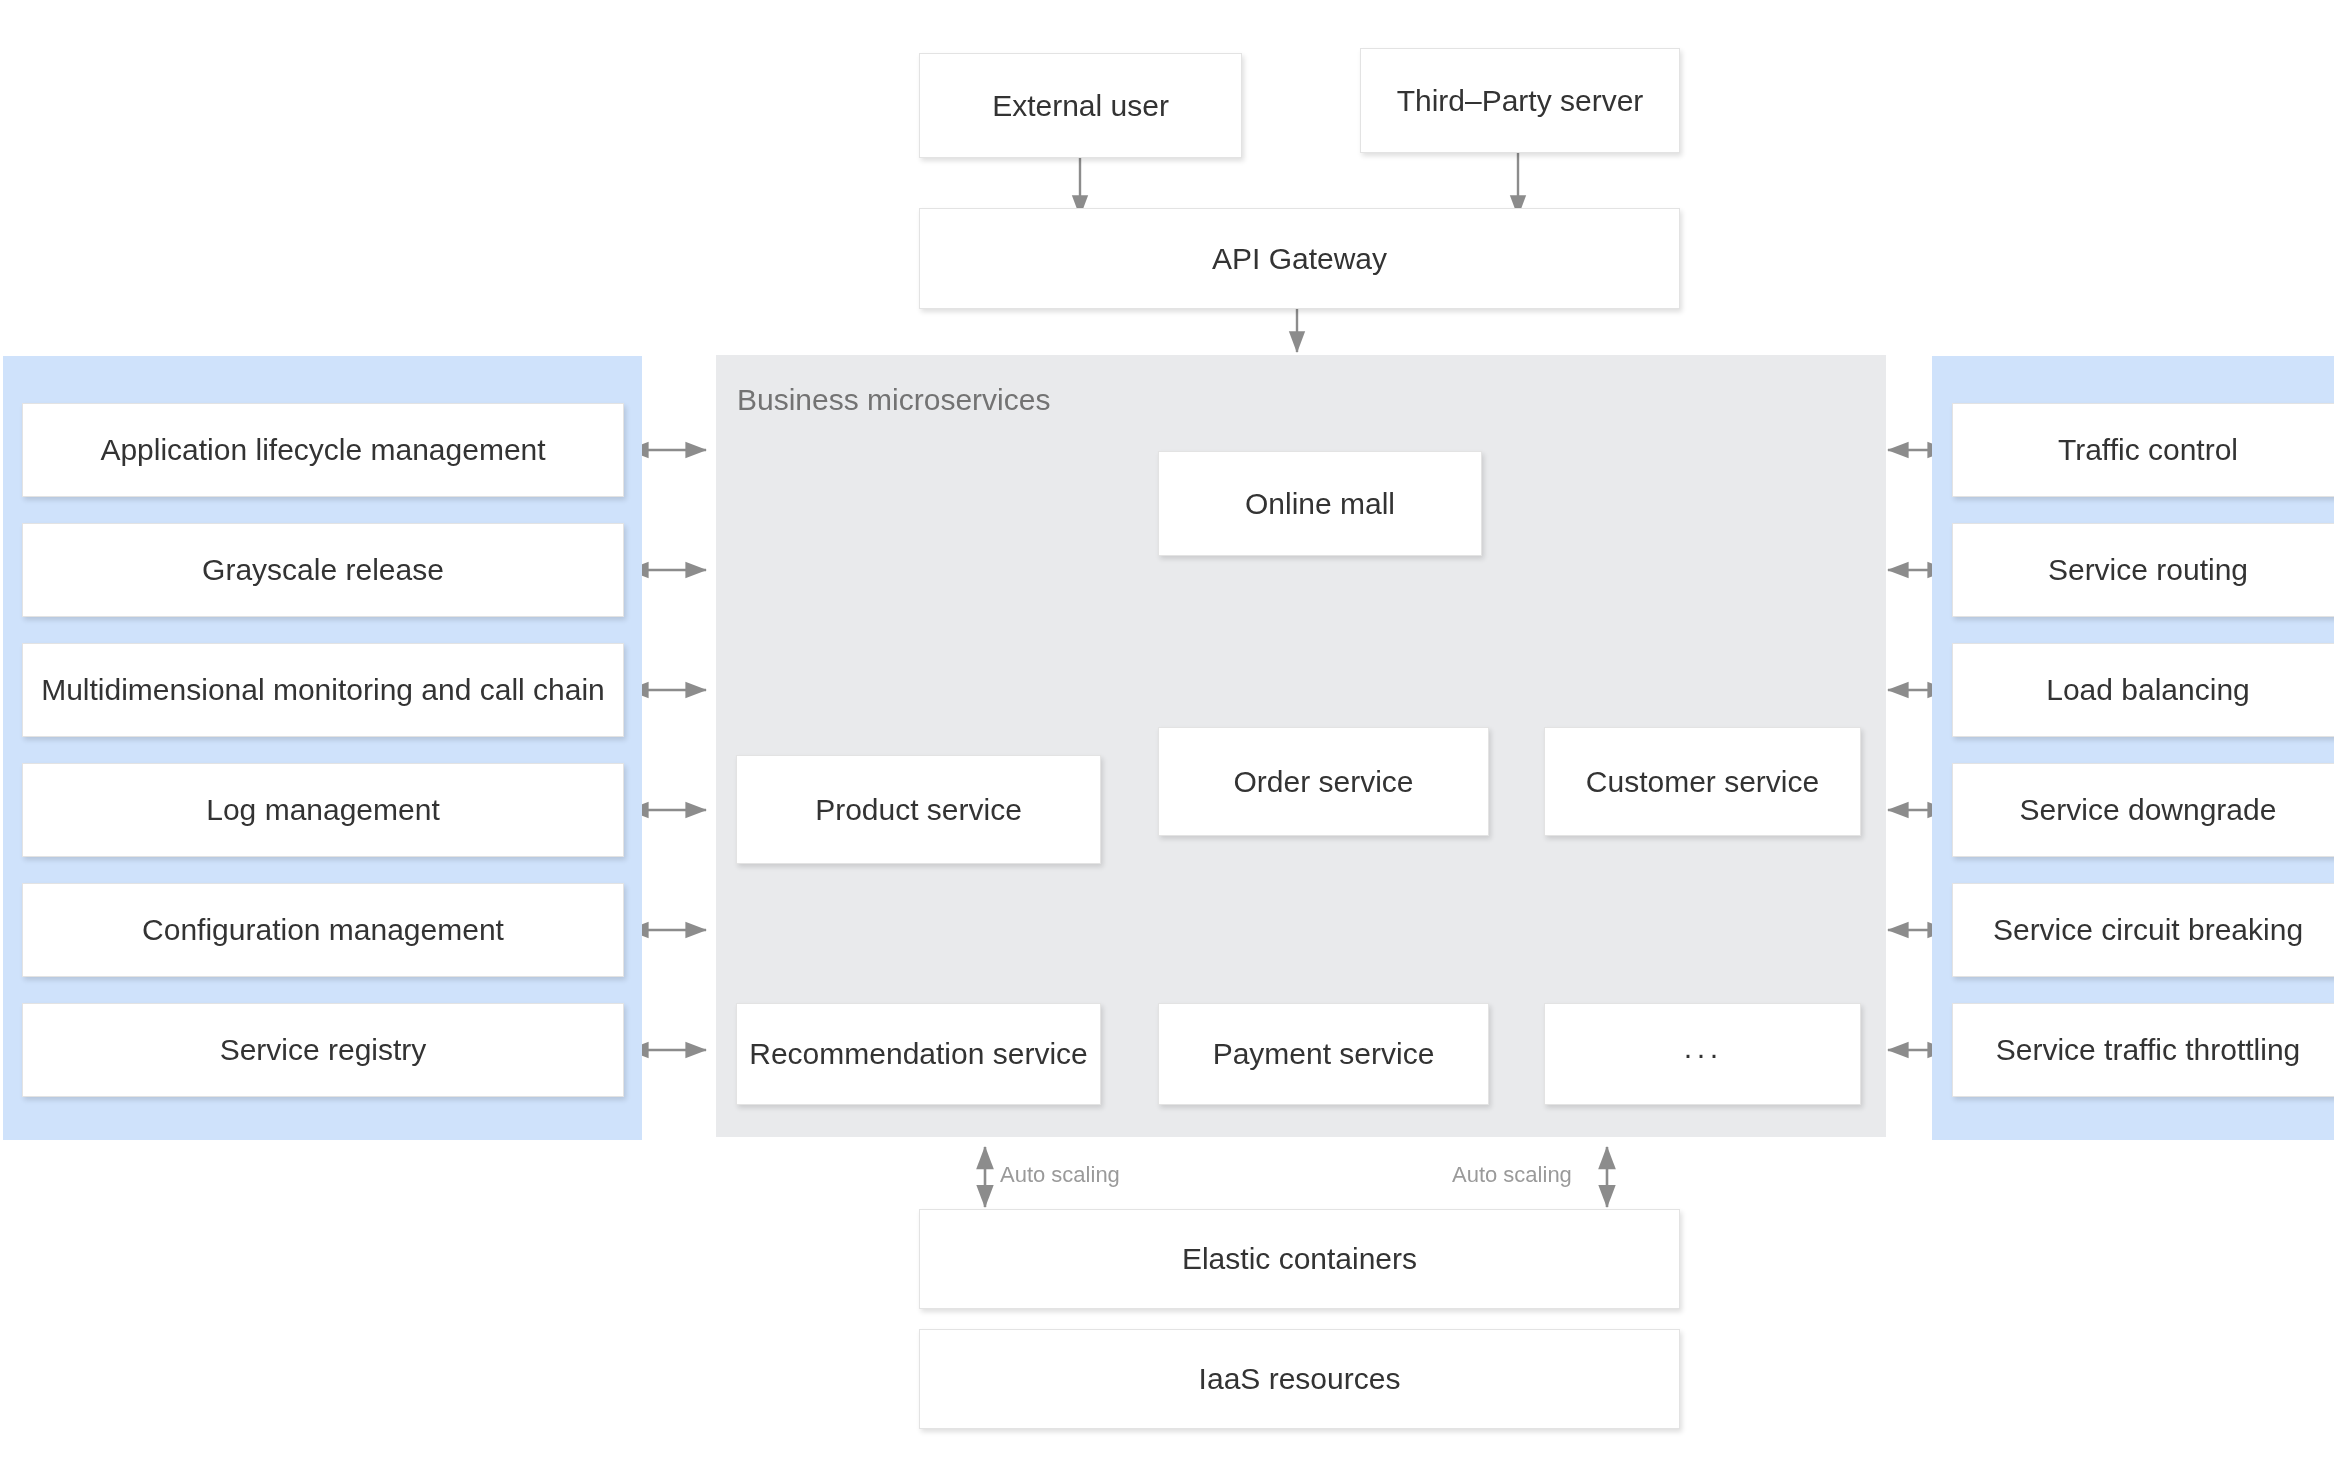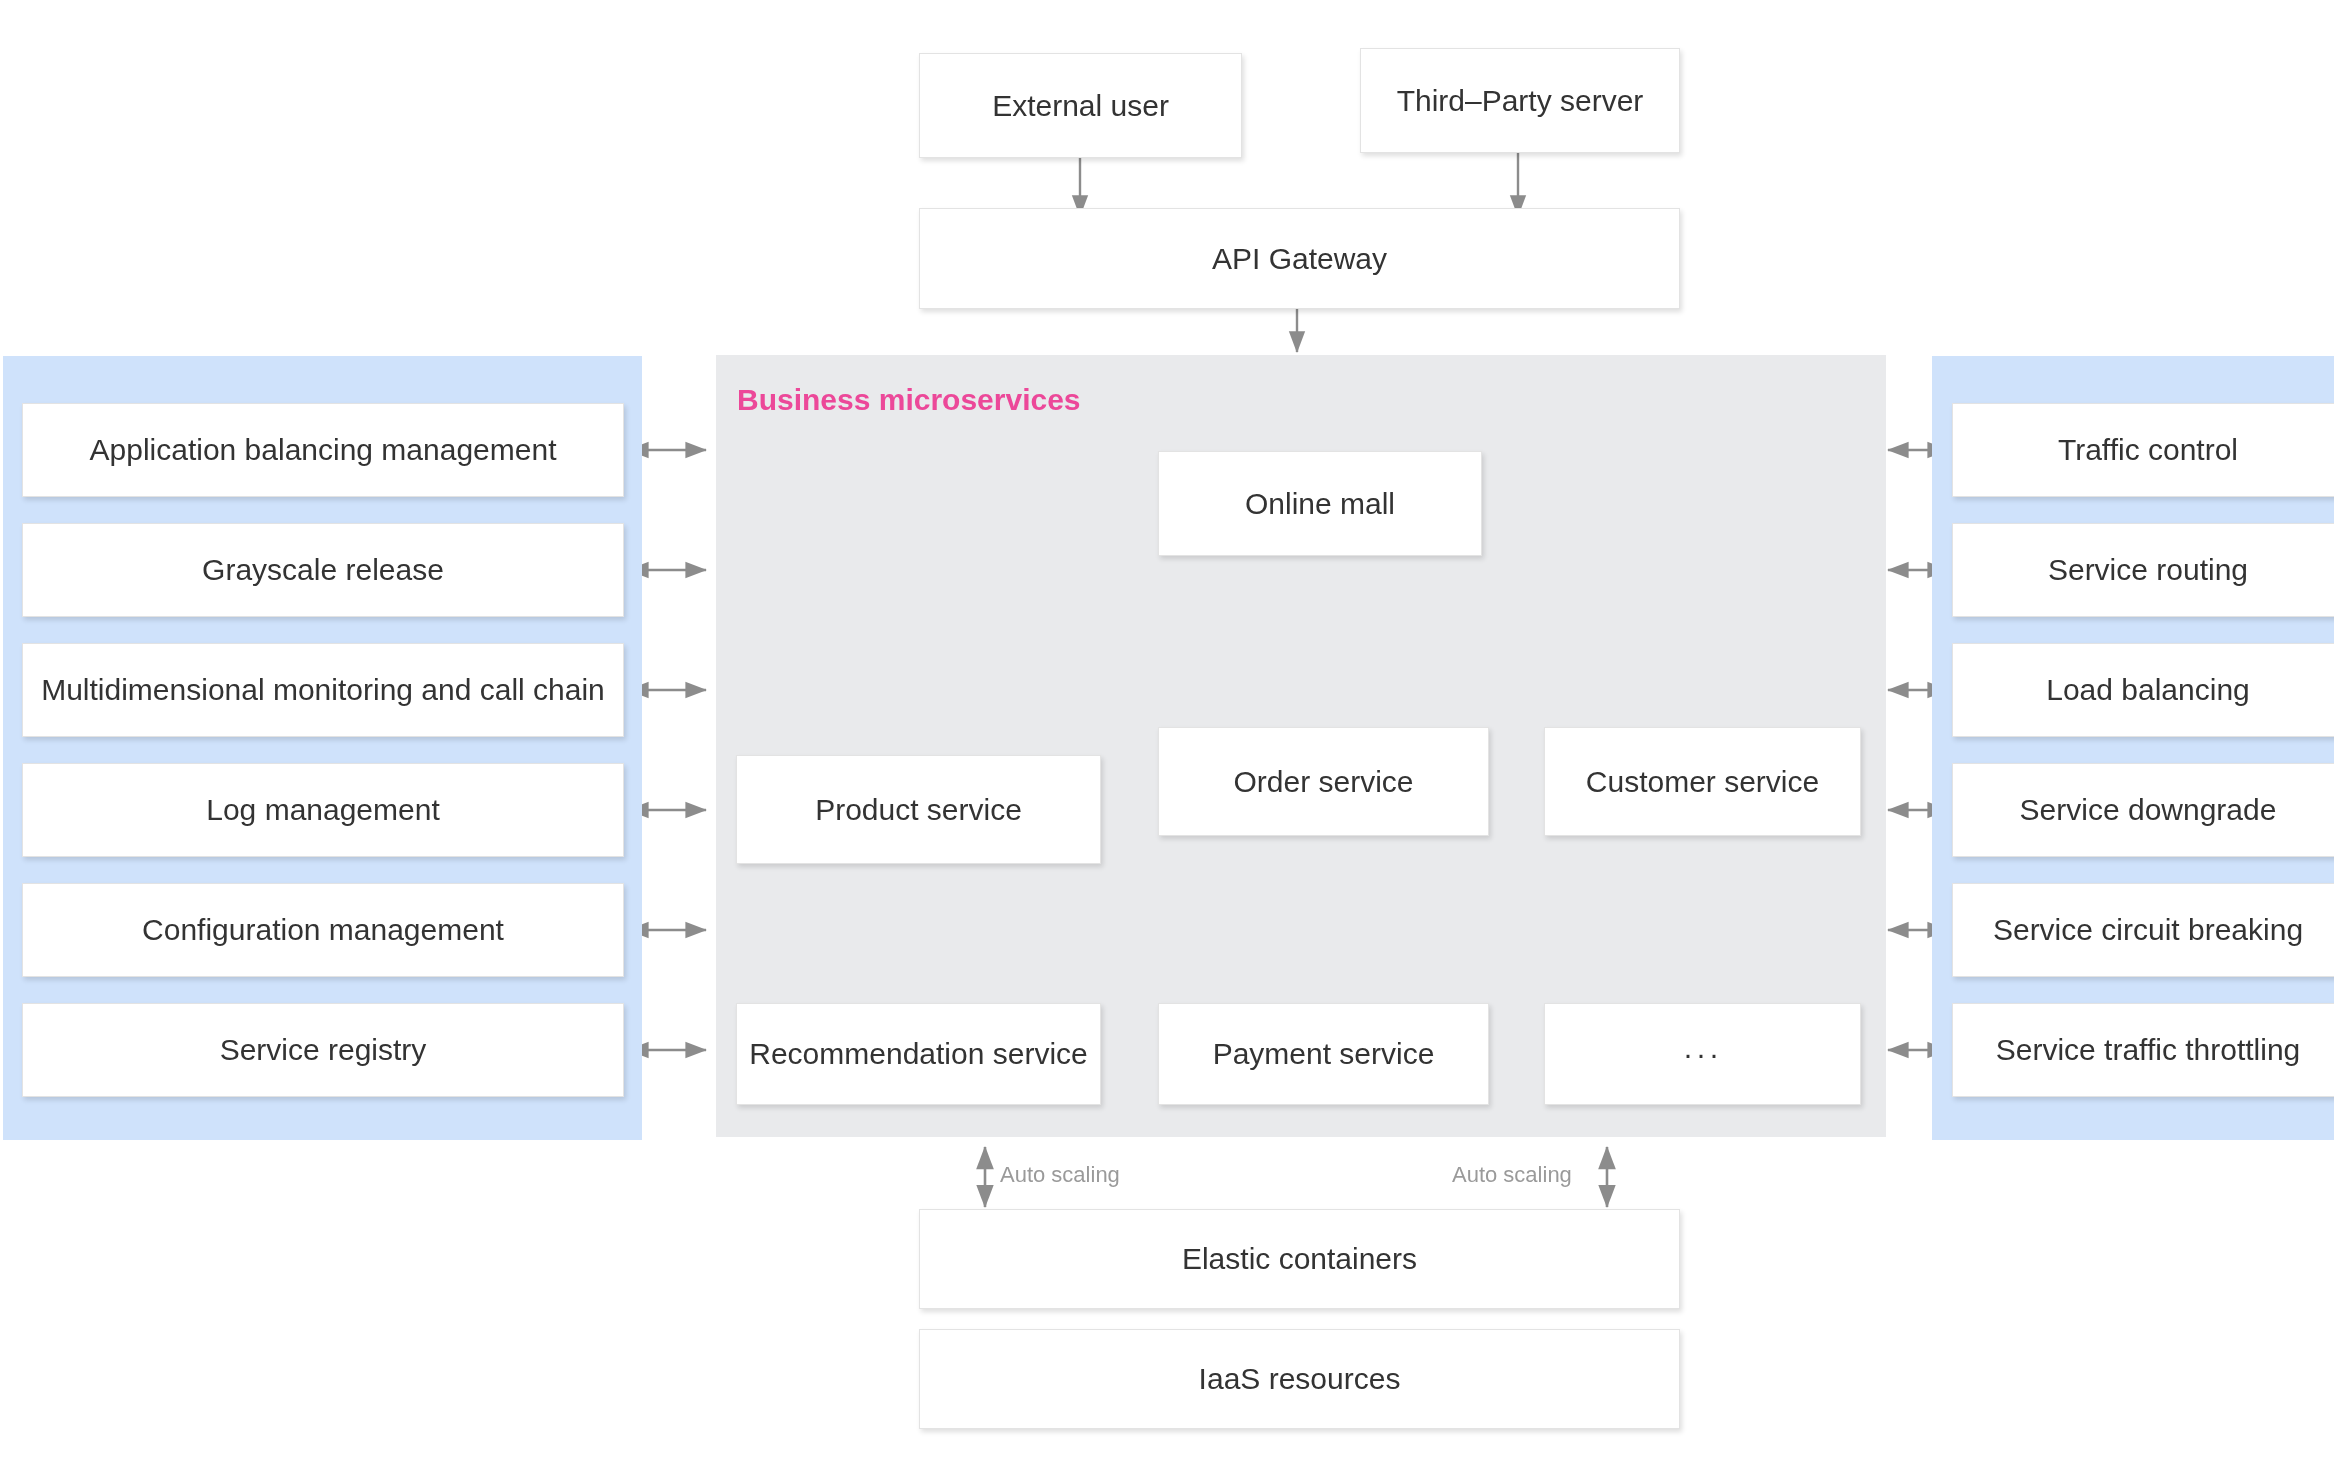--- a/index.html
+++ b/index.html
@@ -37,22 +37,21 @@
     position: absolute;
     background: #cfe2fb;
   }
   .panel-grey {
     position: absolute;
     background: #e9eaec;
   }
   .panel-title {
     position: absolute;
     font-size: 30px;
-    color: #ec4899;
-    font-weight: bold;
+    color: #737373;
   }
   .svg-layer {
     position: absolute;
     left: 0;
     top: 0;
     width: 2334px;
     height: 1470px;
     pointer-events: none;
   }
   .scale-label {
@@ -135,21 +134,21 @@
     <span>Third–Party server</span>
   </div>
 
   <div class="box" style="left:919px; top:208px; width:761px; height:101px;">
     <span>API Gateway</span>
   </div>
 
   <div class="panel-blue" style="left:3px; top:356px; width:639px; height:784px;"></div>
 
   <div class="box" style="left:22px; top:403px; width:602px; height:94px;">
-    <span>Application balancing management</span>
+    <span>Application lifecycle management</span>
   </div>
   <div class="box" style="left:22px; top:523px; width:602px; height:94px;">
     <span>Grayscale release</span>
   </div>
   <div class="box" style="left:22px; top:643px; width:602px; height:94px;">
     <span>Multidimensional monitoring and call chain</span>
   </div>
   <div class="box" style="left:22px; top:763px; width:602px; height:94px;">
     <span>Log management</span>
   </div>

